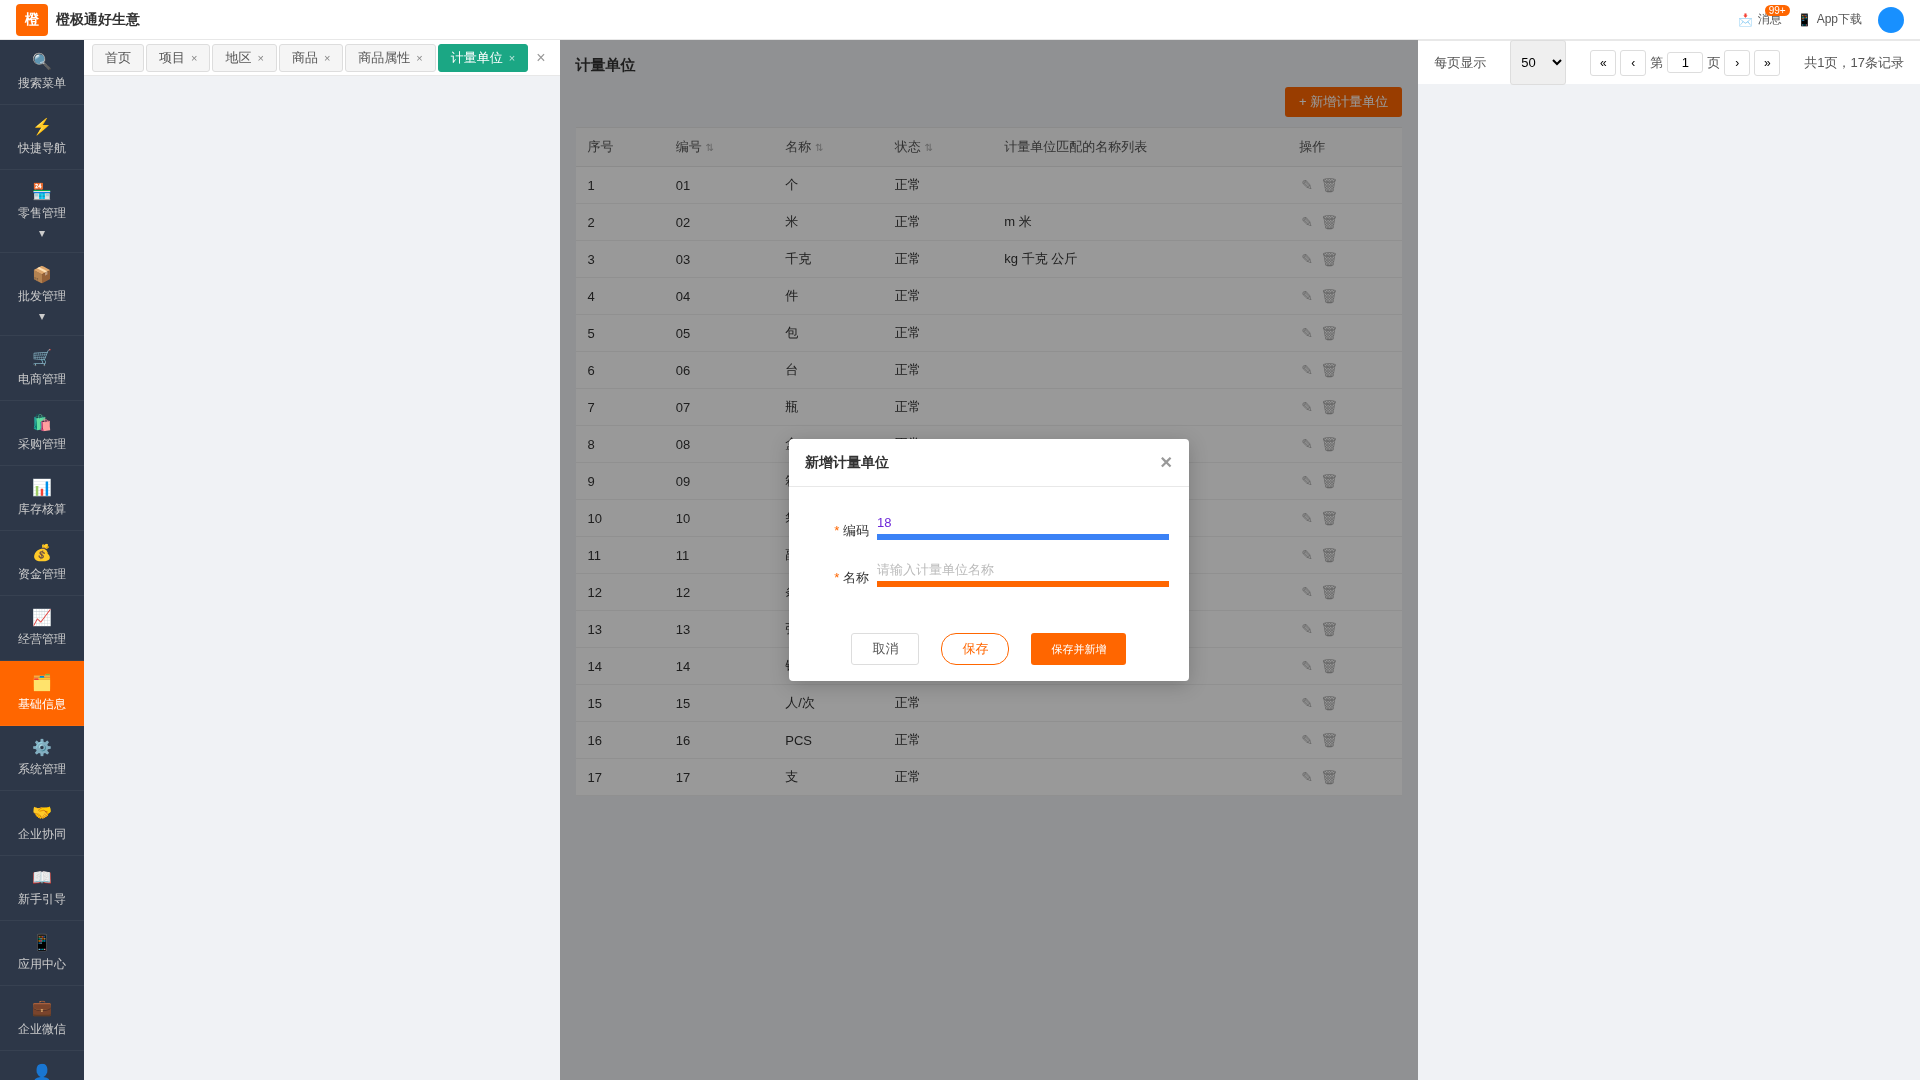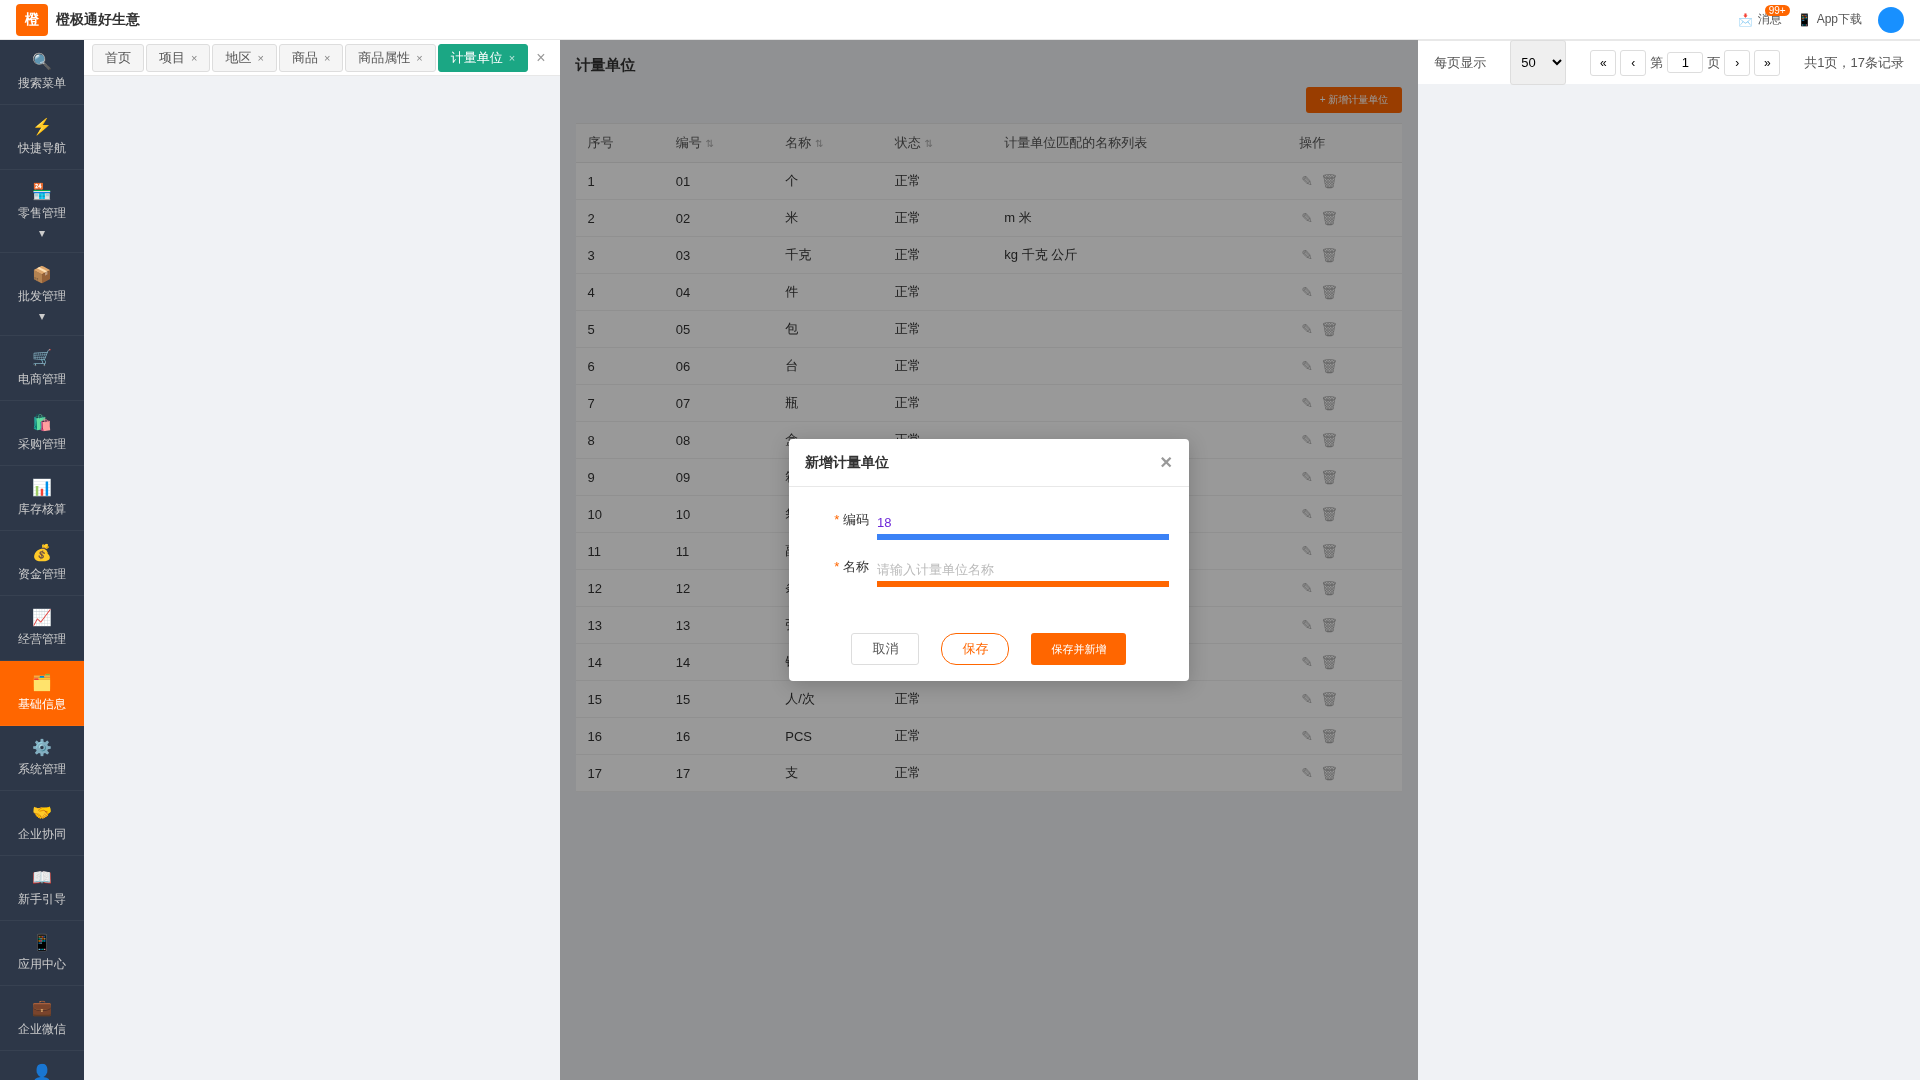--- a/index.html
+++ b/index.html
@@ -94,21 +94,21 @@
     .page-title { font-size: 15px; font-weight: bold; color: #333; margin-bottom: 12px; }
 
     .toolbar { display: flex; justify-content: flex-end; margin-bottom: 10px; }
     .btn-add {
       background: #f60;
       color: #fff;
       border: none;
       padding: 6px 14px;
       border-radius: 3px;
       cursor: pointer;
-      font-size: 10px;
+      font-size: 13px;
     }
 
     
     .data-table { width: 100%; border-collapse: collapse; background: #fff; font-size: 13px; }
     .data-table th {
       background: #fafafa;
       padding: 10px 12px;
       text-align: left;
       border-bottom: 1px solid #e8e8e8;
       border-top: 1px solid #e8e8e8;
@@ -175,21 +175,21 @@
       align-items: center;
       justify-content: space-between;
       font-size: 14px;
       font-weight: bold;
       color: #333;
     }
     .modal-close { font-size: 16px; color: #999; cursor: pointer; }
     .modal-body { padding: 24px 20px 16px; }
     .form-row {
       display: flex;
-      align-items: flex-start;
+      align-items: flex-end;
       margin-bottom: 18px;
       gap: 8px;
     }
     .form-label {
       width: 60px;
       text-align: right;
       font-size: 13px;
       color: #333;
       flex-shrink: 0;
     }

